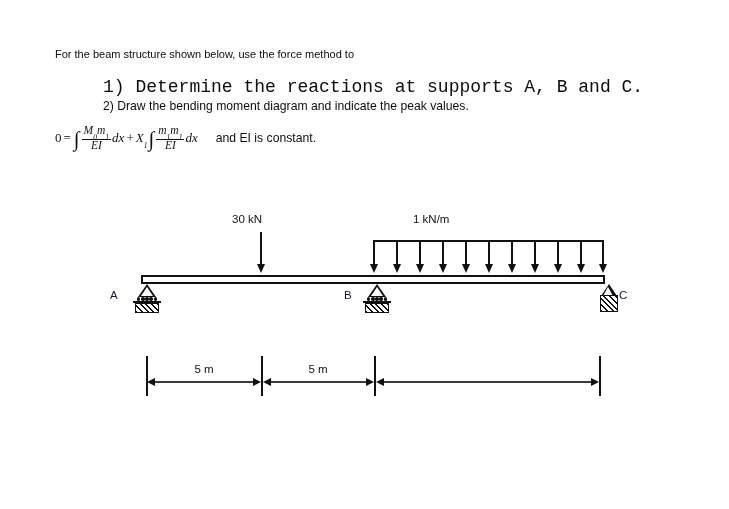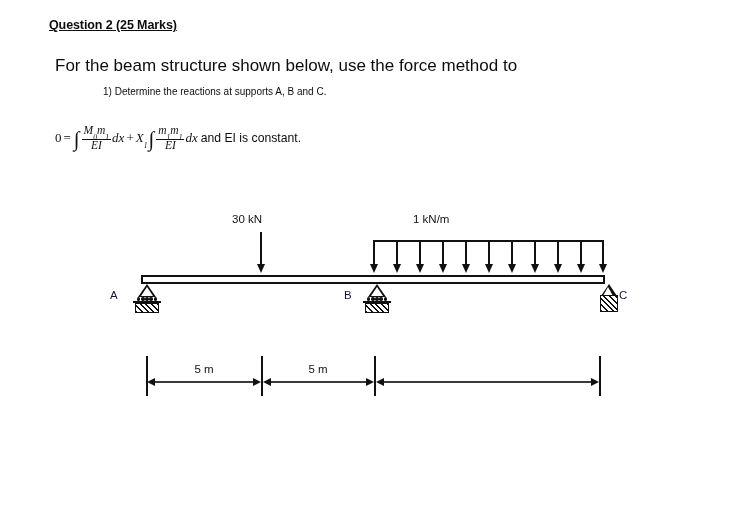--- a/index.html
+++ b/index.html
@@ -24,49 +24,50 @@
     top: 18px;
     font-size: 12.5px;
     font-weight: bold;
     text-decoration: underline;
     letter-spacing: -0.1px;
     white-space: nowrap;
   }
   .q-intro {
     position: absolute;
     left: 55px;
-    top: 56px;
-    font-size: 17px;
+    top: 48px;
+    font-size: 11px;
     white-space: nowrap;
   }
   .q-item1 {
     position: absolute;
     left: 103px;
-    top: 86px;
-    font-size: 10px;
-    white-space: nowrap;
+    top: 77px;
+    font-size: 18px;
+    white-space: nowrap;
+    font-family: Liberation Mono, monospace;
   }
   .q-item2 {
     position: absolute;
     left: 103px;
     top: 99px;
     font-size: 12.2px;
     white-space: nowrap;
   }
   .q-note-row {
     position: absolute;
     left: 55px;
     top: 125px;
     display: flex;
     align-items: center;
     white-space: nowrap;
     font-size: 12.2px;
   }
   .q-note-text { margin-right: 4px; }
-  .q-note-tail { margin-left: 3px; }
+  .q-note-tail { margin-left: 18px; }
 
   
   .math {
     font-family: "Liberation Serif", serif;
     font-style: italic;
     font-size: 13px;
     display: inline-flex;
     align-items: center;
     color: #111;
   }
@@ -270,23 +271,23 @@
     color: #111;
     text-align: center;
     white-space: nowrap;
   }
 </style>
 </head>
 <body>
 
 <div id="page">
 
-  <div class="q-heading">Question 2 (25 Marks)</div>
   <div class="q-intro">For the beam structure shown below, use the force method to</div>
   <div class="q-item1">1) Determine the reactions at supports A, B and C.</div>
+  <div class="q-item2">2) Draw the bending moment diagram and indicate the peak values.</div>
 
   <div class="q-note-row">
 
     <span class="math">
       <span class="upright">0</span>
       <span class="eqsym">=</span>
       <span class="intop">∫</span>
       <span class="frac">
         <span class="num"><span>M</span><span class="sub">0</span><span>m</span><span class="sub">1</span></span>
         <span class="den">EI</span>

